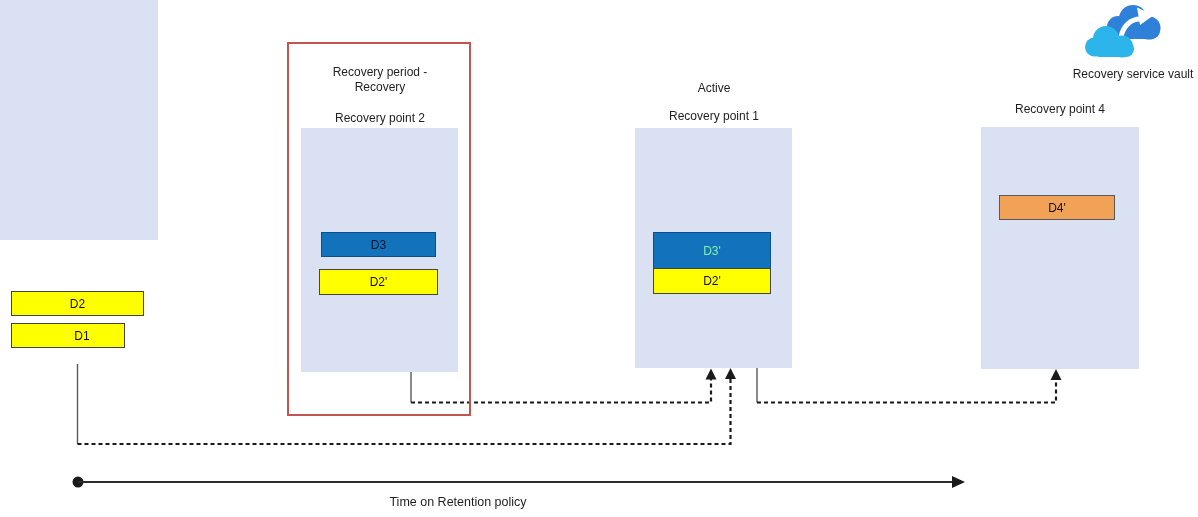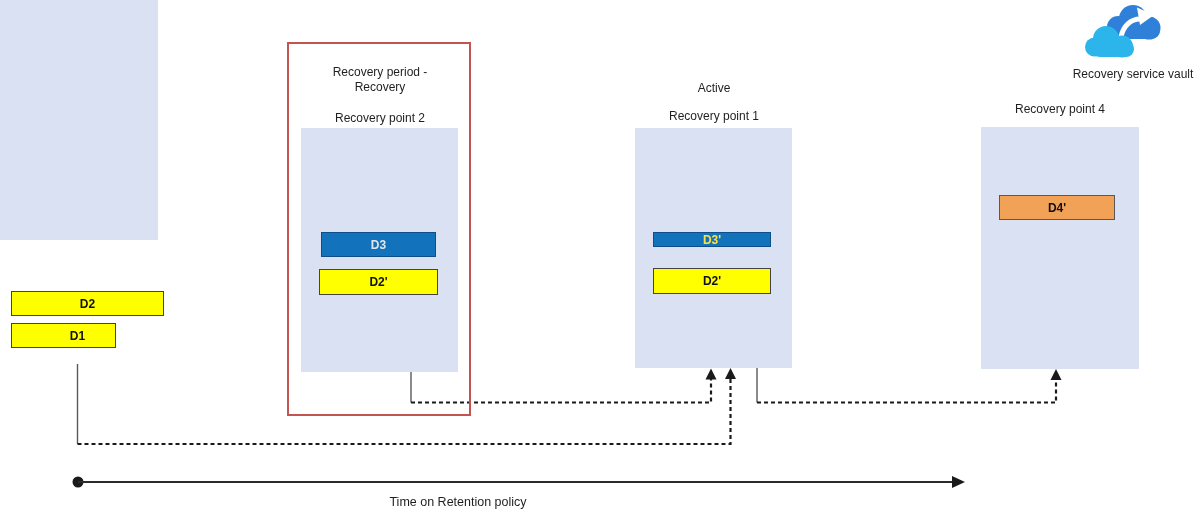--- a/index.html
+++ b/index.html
@@ -29,27 +29,27 @@
   #c1-title {left:-17px;top:106px;width:200px;}
   #c2-status{left:280px;top:65px;width:200px;}
   #c2-title {left:280px;top:111px;width:200px;}
   #c3-status{left:614px;top:81px;width:200px;}
   #c3-title {left:614px;top:109px;width:200px;}
   #c4-title {left:960px;top:102px;width:200px;}
 
   .chip{
     position:absolute;box-sizing:border-box;border:1px solid #444;
     display:flex;align-items:center;justify-content:center;
-    font-size:12px;font-weight:bold;color:#111;
+    font-size:12px;font-weight:normal;color:#111;
   }
-  #c1-d2{left:11px;top:291px;width:153px;height:25px;}
-  #c1-d1{left:11px;top:323px;width:105px;height:25px;padding-left:28px;}
-  #c2-d3{left:321px;top:232px;width:115px;height:25px;border-color:#0d4f86;color:#e5e5e5;}
+  #c1-d2{left:11px;top:291px;width:133px;height:25px;}
+  #c1-d1{left:11px;top:323px;width:114px;height:25px;padding-left:28px;}
+  #c2-d3{left:321px;top:232px;width:115px;height:25px;border-color:#0d4f86;color:#0f172a;}
   #c2-d2{left:319px;top:269px;width:119px;height:26px;}
-  #c3-d3{left:653px;top:232px;width:118px;height:15px;border-color:#0d4f86;color:#fde047;}
+  #c3-d3{left:653px;top:232px;width:118px;height:37px;border-color:#0d4f86;color:#86efac;}
   #c3-d2{left:653px;top:268px;width:118px;height:26px;}
   #c4-d4{left:999px;top:195px;width:116px;height:25px;border-color:#595959;}
 
   #vault-icon{position:absolute;left:1083px;top:2px;width:86px;height:60px;}
   #vault-label{left:1053px;top:67px;width:160px;}
   #timeline-label{left:358px;top:495px;width:200px;font-size:12.5px;}
 </style>
 </head>
 <body>
 

